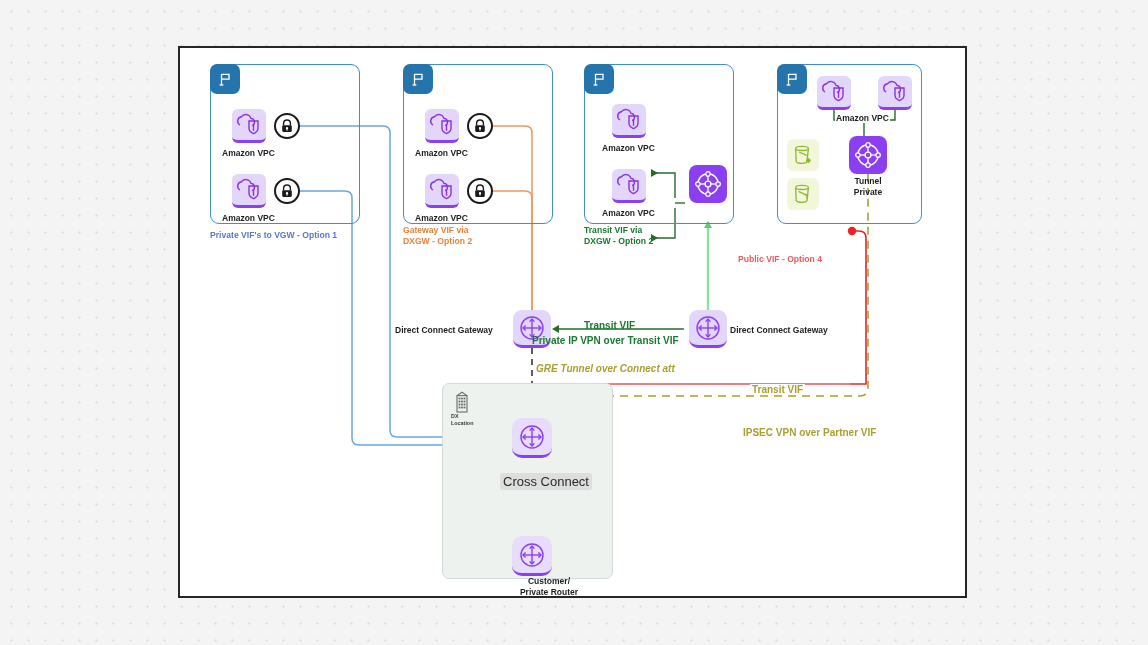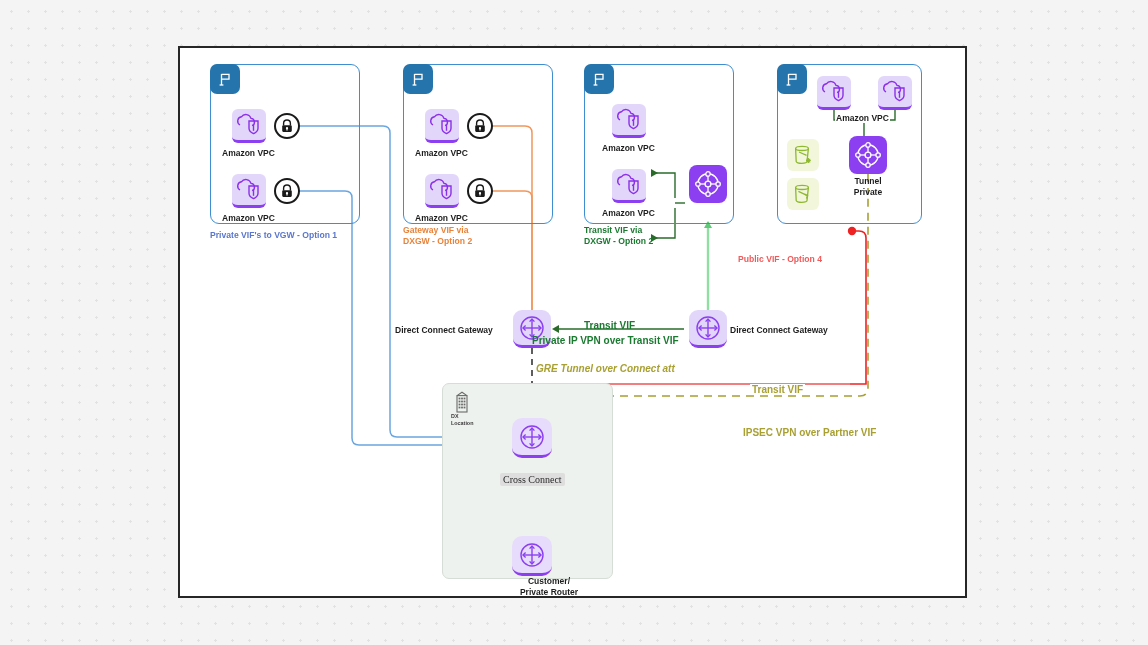--- a/index.html
+++ b/index.html
@@ -123,27 +123,26 @@
     position:absolute;
     font-size: 8.5px;
     font-weight: bold;
     color:#1d1d1d;
     background:#ffffff;
     padding: 0 1px;
     white-space:nowrap;
   }
   .crossconnect-lbl {
     position:absolute;
-    font-size: 10px;
+    font-size: 13px;
     color:#2a2a2a;
     background:#dedede;
     padding:1px 3px;
     border-radius:2px;
     white-space:nowrap;
-    font-family:Liberation Serif, serif;
   }
   
   #dx-location-box {
     position:absolute;
     background:#eef2ee;
     border: 1px solid #d6dcd6;
     border-radius: 7px;
     box-sizing:border-box;
   }
   .dxloc-lbl {

